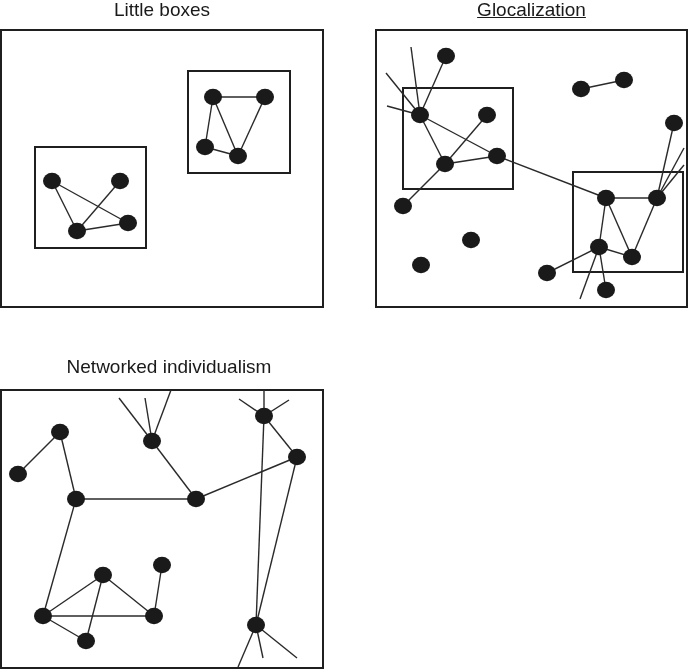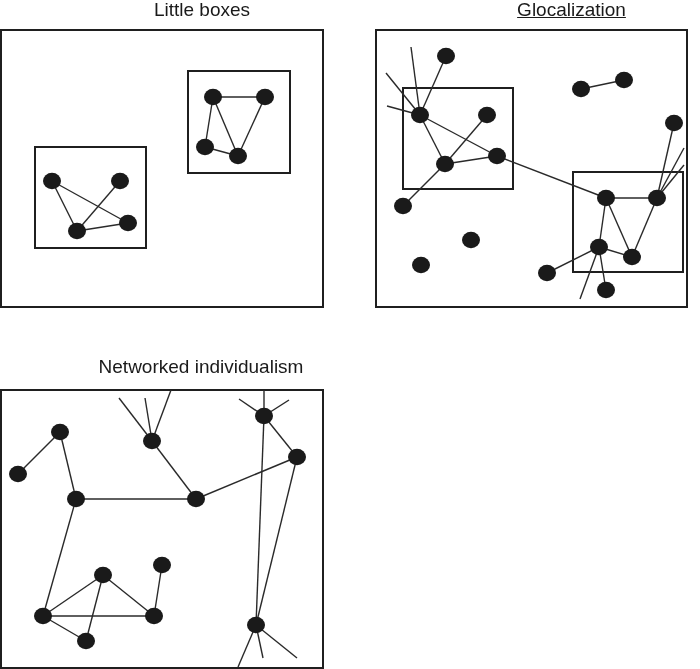--- a/index.html
+++ b/index.html
@@ -1,29 +1,29 @@
 <!DOCTYPE html>
 <html><head>
 <meta charset="utf-8">
 <style>
   html, body { margin: 0; padding: 0; background: #ffffff; }
   body { width: 700px; height: 669px; position: relative; overflow: hidden; font-family: "Liberation Sans", sans-serif; }
-  .title { position: absolute; font-size: 19px; color: #1a1a1a; text-align: center; white-space: nowrap; padding-left: 40px; }
+  .title { position: absolute; font-size: 19px; color: #1a1a1a; text-align: center; white-space: nowrap; }
   svg { position: absolute; left: 0; top: 0; }
   .frame { fill: none; stroke: #1f1f1f; stroke-width: 2; }
   .group-box { fill: none; stroke: #1f1f1f; stroke-width: 2; }
   .edge { stroke: #2a2a2a; stroke-width: 1.4; }
   .node { fill: #1a1a1a; }
 </style>
 </head>
 <body>
 
 <div class="title" style="left:1px; width:322px; top:-1px;">Little boxes</div>
 <div class="title" style="left:376px; width:311px; top:-1px;text-decoration:underline;">Glocalization</div>
-<div class="title" style="left:0; width:322px; top:356px;">Networked individualism</div>
+<div class="title" style="left:8px; width:322px; top:356px;">Networked individualism</div>
 
 <svg width="700" height="669" viewBox="0 0 700 669">
   <g id="panel-little-boxes">
       <rect x="1" y="30" width="322" height="277" class="frame"></rect>
       <rect x="35" y="147" width="111" height="101" class="group-box"></rect>
       <rect x="188" y="71" width="102" height="102" class="group-box"></rect>
       <line x1="52" y1="181" x2="77" y2="231" class="edge" stroke="#2a2a2a"></line>
       <line x1="52" y1="181" x2="128" y2="223" class="edge" stroke="#2a2a2a"></line>
       <line x1="120" y1="181" x2="77" y2="231" class="edge" stroke="#2a2a2a"></line>
       <line x1="77" y1="231" x2="128" y2="223" class="edge" stroke="#2a2a2a"></line>

